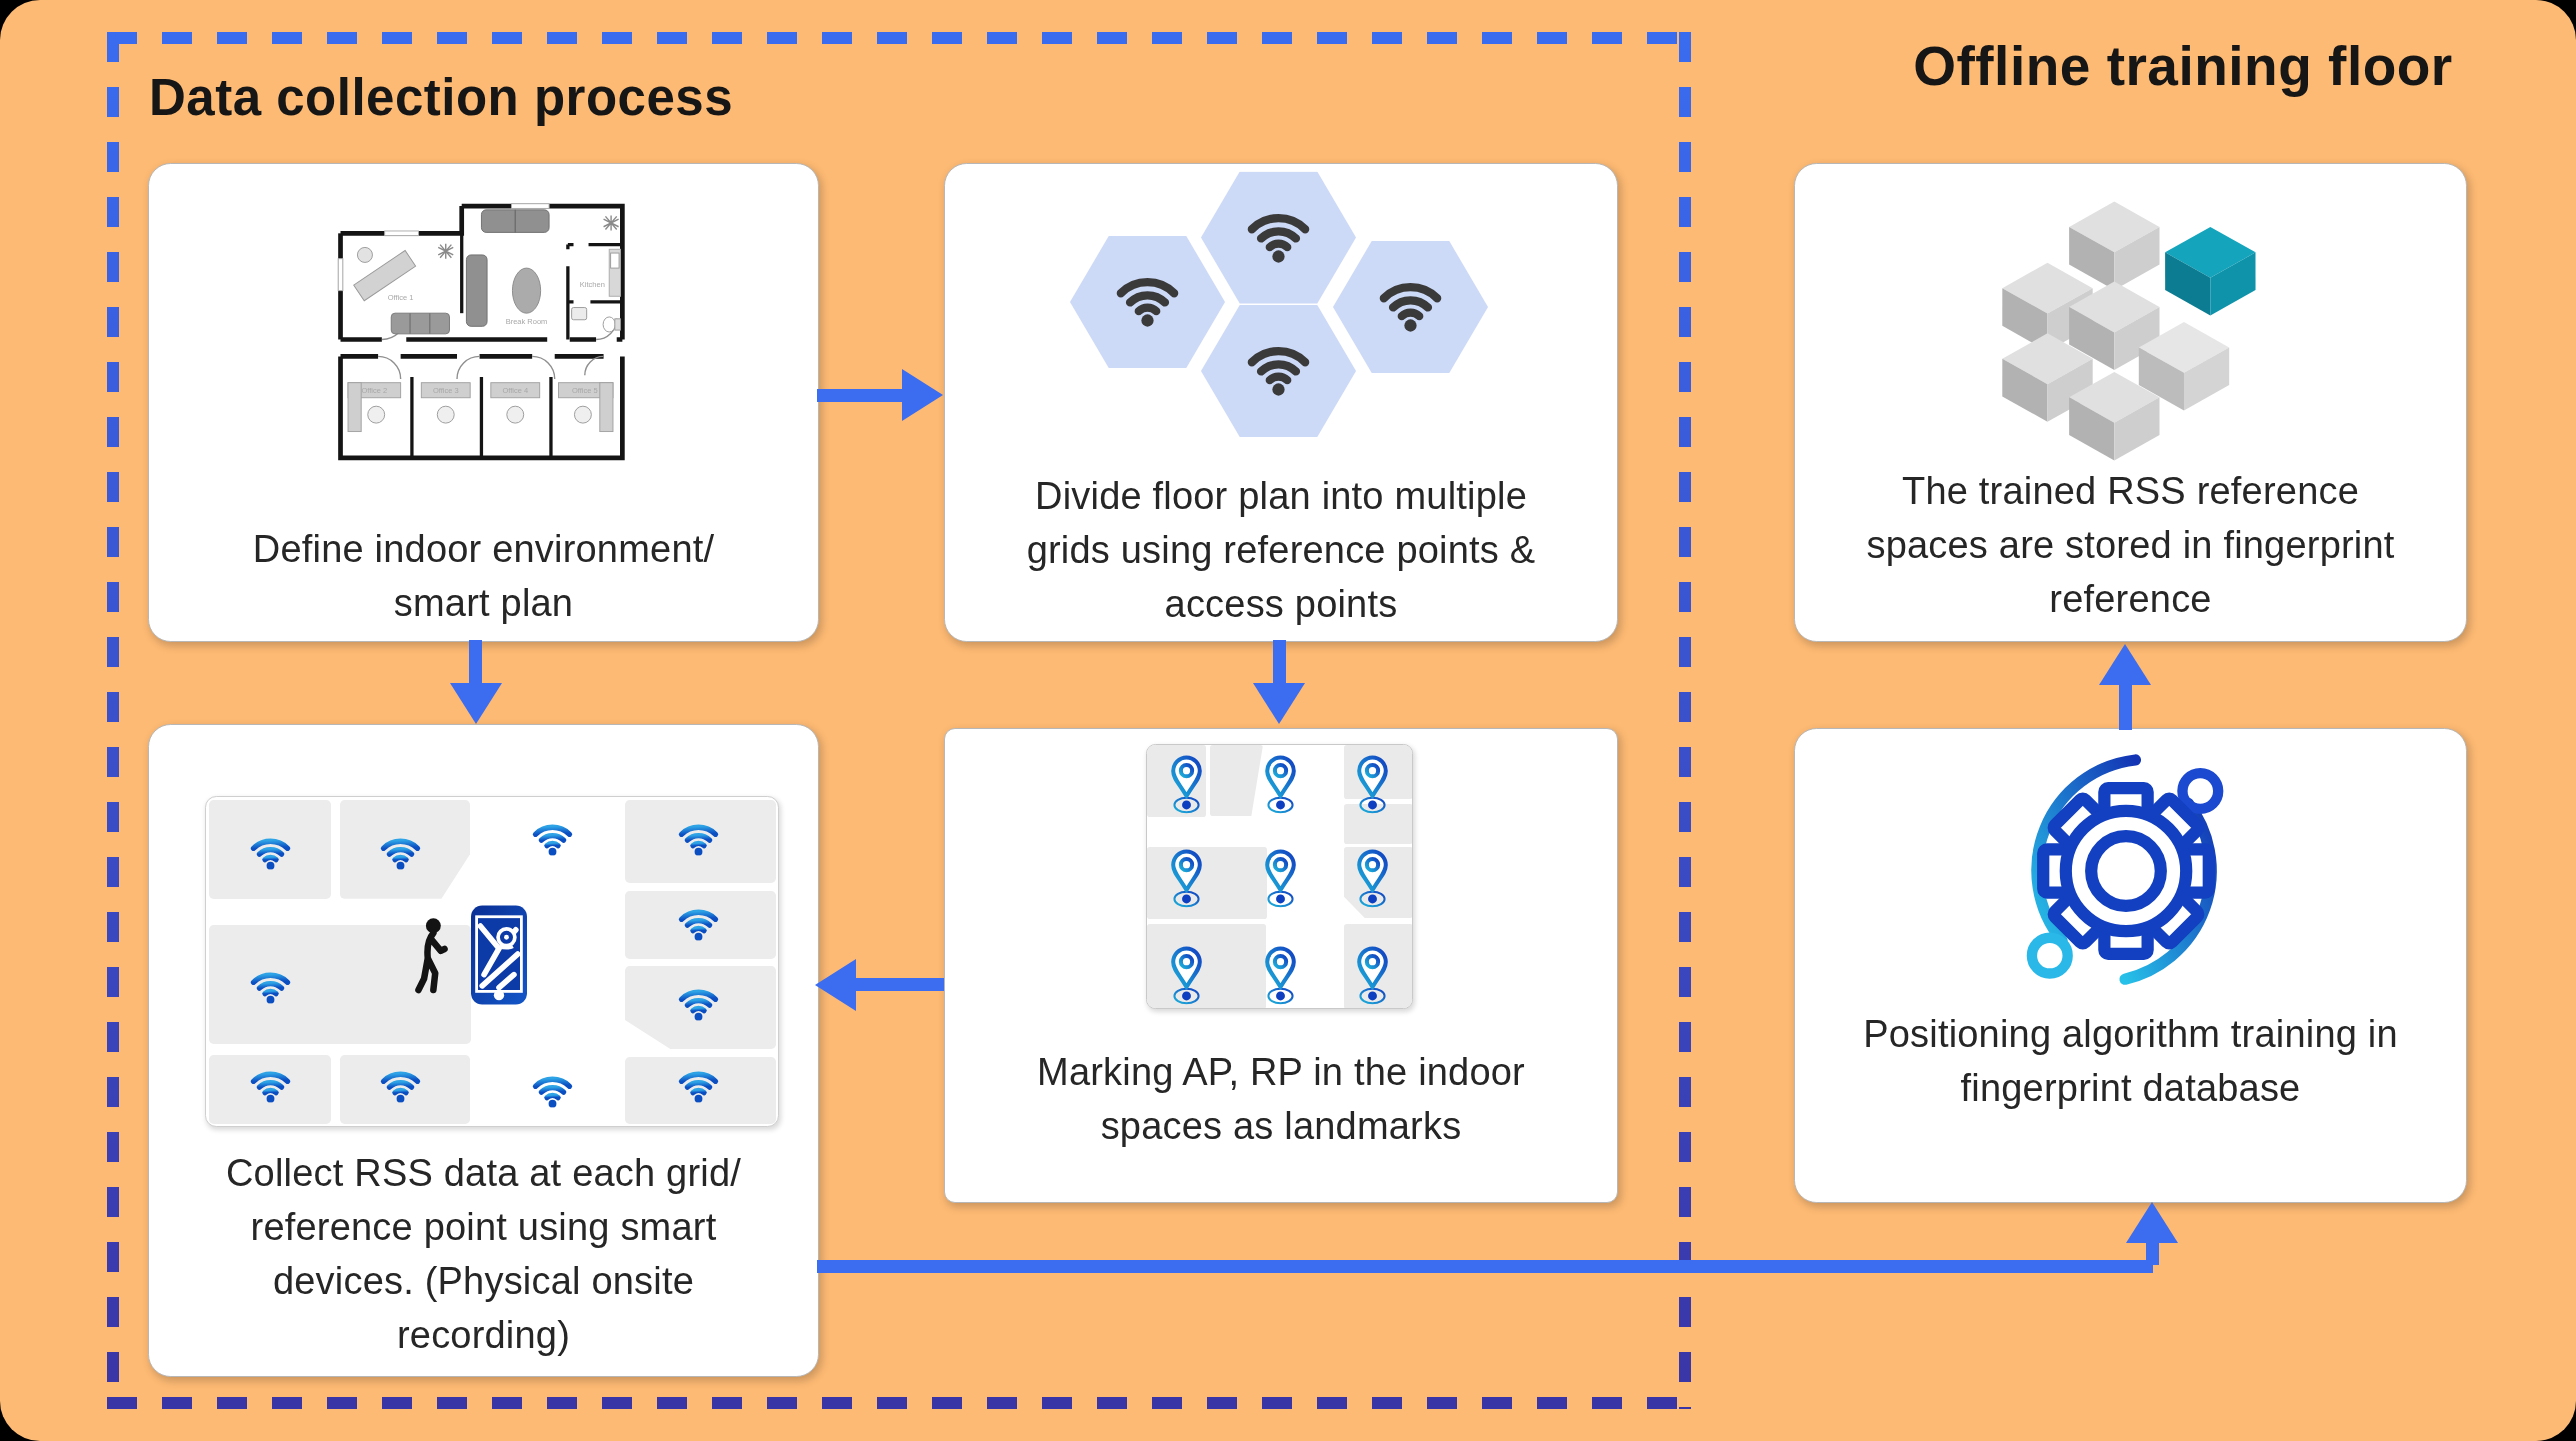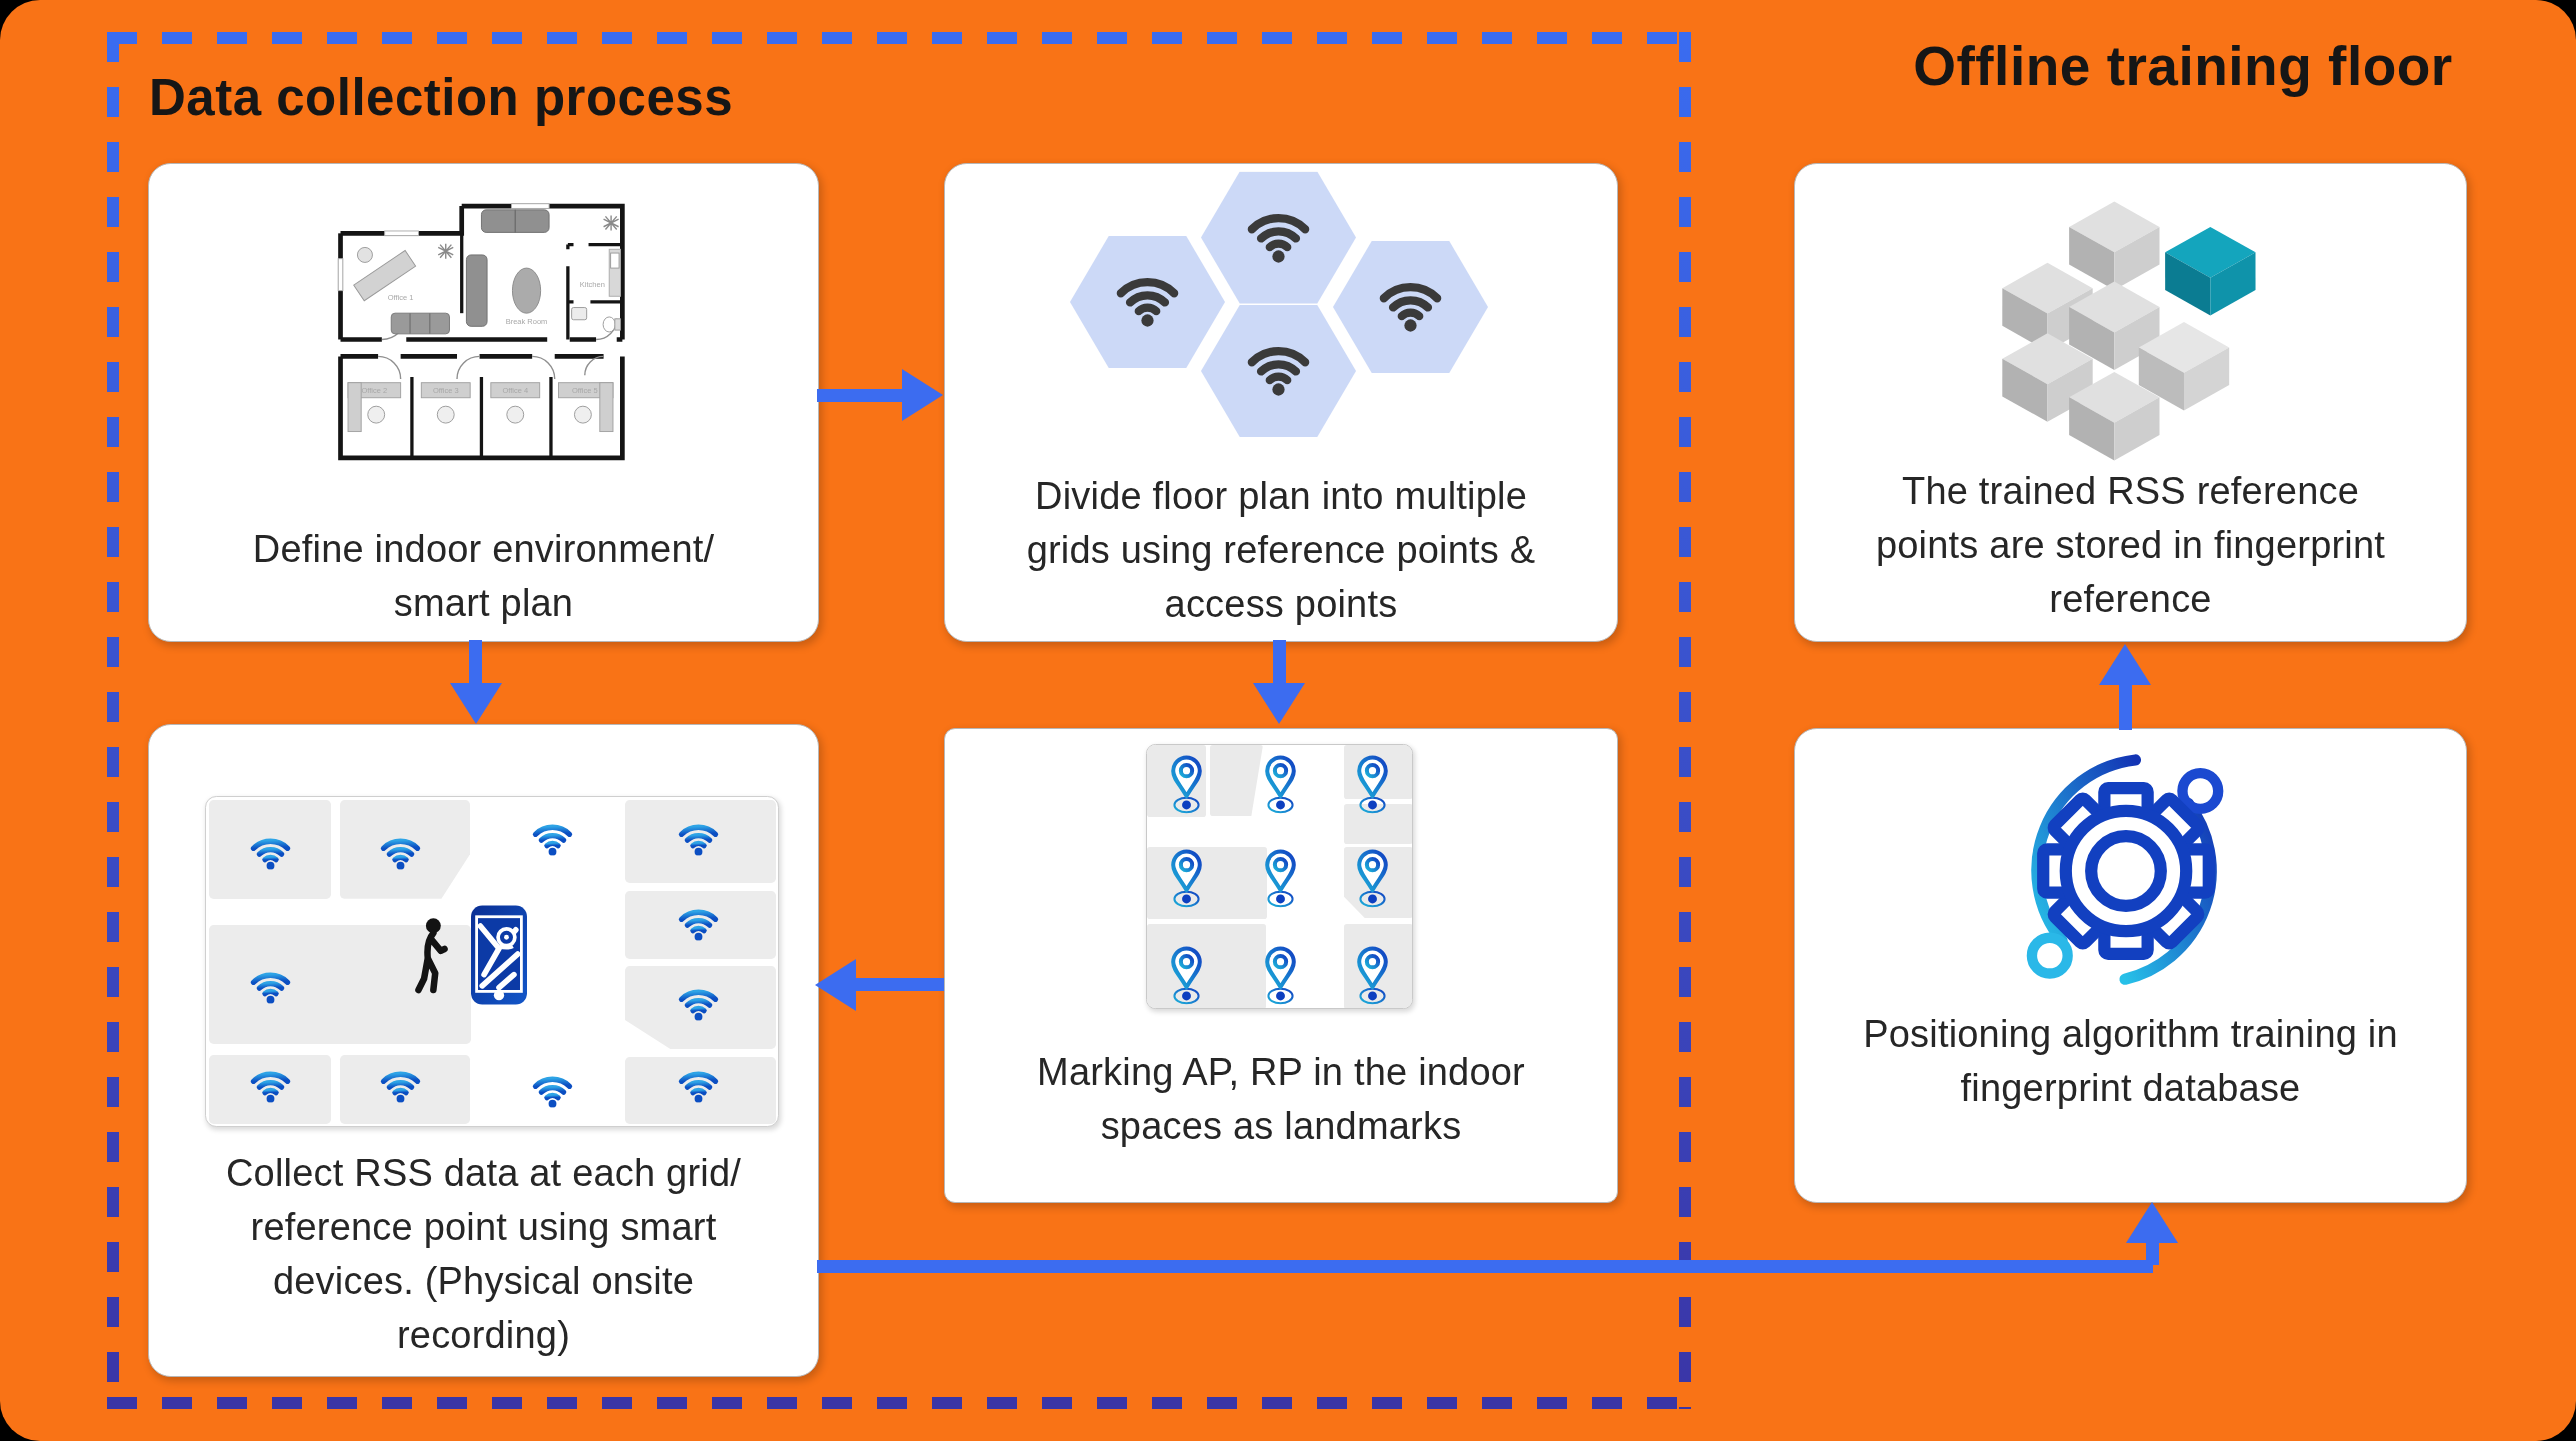--- a/index.html
+++ b/index.html
@@ -1,17 +1,17 @@
 <!DOCTYPE html>
 <html style="font-size:15px"><head>
 <meta charset="utf-8">
 <style>
   html,body{margin:0;padding:0;background:#000;}
   body{width:2576px;height:1441px;position:relative;font-family:"Liberation Sans",sans-serif;}
-  .canvas{position:absolute;left:0;top:0;width:2576px;height:1441px;background:#f97316;border-radius:40px;overflow:hidden;}
+  .canvas{position:absolute;left:0;top:0;width:2576px;height:1441px;background:#fdba74;border-radius:40px;overflow:hidden;}
 
   
   .dash{position:absolute;}
   .dash-top{left:107px;top:32px;width:1584px;height:12.2px;
     background:repeating-linear-gradient(90deg,#3a6cf0 0 30px,transparent 30px 55px);}
   .dash-bottom{left:107px;top:1397px;width:1584px;height:12.2px;
     background:repeating-linear-gradient(90deg,#3a35a6 0 30px,transparent 30px 55px);}
   .dash-left,.dash-right{top:32px;width:12.2px;height:1377px;
     background:linear-gradient(180deg,#3a6cf0,#3a35a6);
     -webkit-mask-image:repeating-linear-gradient(180deg,#000 0 30px,transparent 30px 55px);
@@ -274,21 +274,21 @@
         <polygon points="12,175 60,202 60,242 12,215" fill="#b2b2b2"></polygon>
         <polygon points="108,175 60,202 60,242 108,215" fill="#cecece"></polygon>
 
         <polygon points="131,189 179,216 131,243 83,216" fill="#e0e0e0"></polygon>
         <polygon points="83,216 131,243 131,283 83,256" fill="#b2b2b2"></polygon>
         <polygon points="179,216 131,243 131,283 179,256" fill="#cecece"></polygon>
       </g>
     </svg>
     <div class="caption">
       <div>The trained RSS reference</div>
-      <div>points are stored in fingerprint</div>
+      <div>spaces are stored in fingerprint</div>
       <div>reference</div>
     </div>
   </div>
 
   <div class="card" id="card-collect">
     <div class="rss-panel">
       <div class="zone" style="left:2.8px;top:2.8px;width:122px;height:99px;"></div>
       <div class="zone z-tm" style="left:134px;top:2.8px;width:130px;height:99px;"></div>
       <div class="zone" style="left:419px;top:2.8px;width:151px;height:83px;"></div>
       <div class="zone" style="left:419px;top:94px;width:151px;height:68px;"></div>

